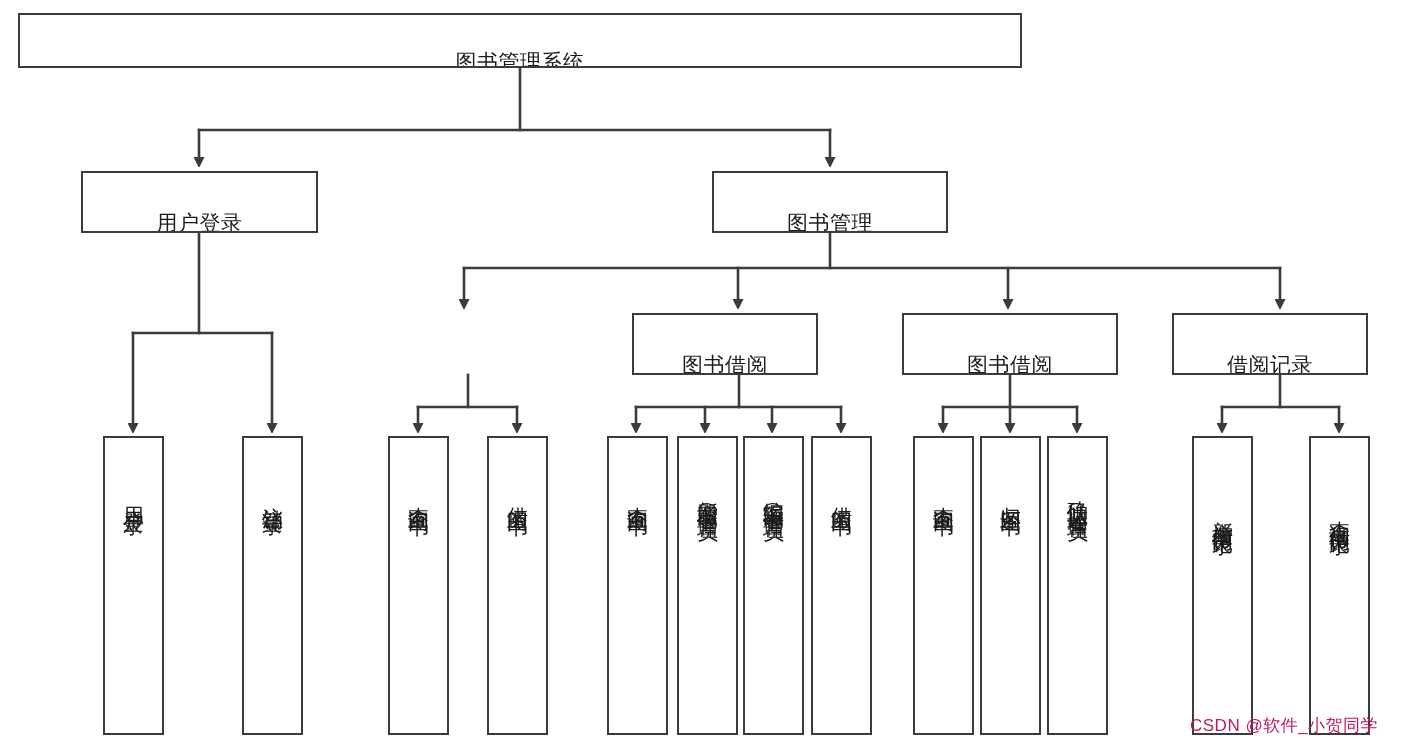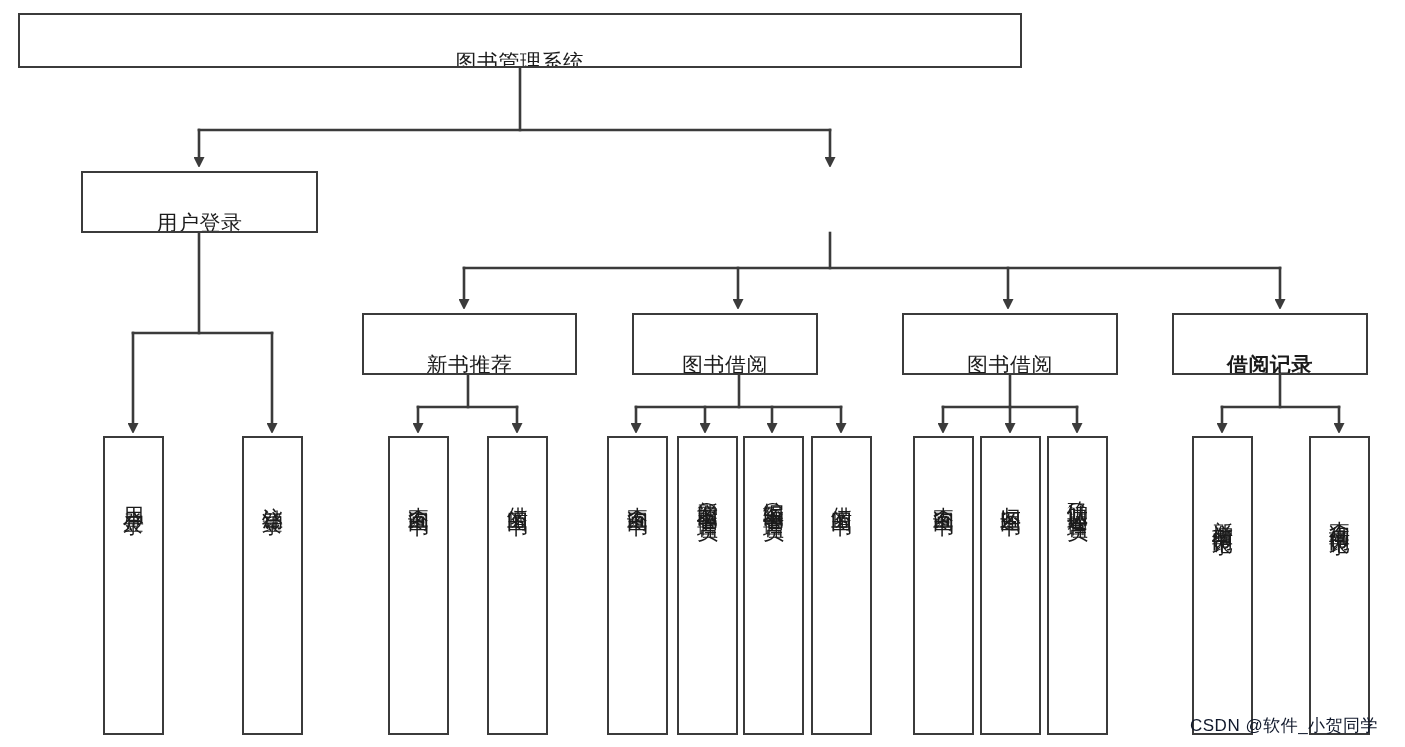--- a/index.html
+++ b/index.html
@@ -56,21 +56,21 @@
     text-orientation: upright;
     font-size: 21px;
     line-height: 1.05;
     letter-spacing: 3px;
     white-space: normal;
     max-height: 285px;
   }
   .watermark {
     position: absolute;
     font-size: 17px;
-    color: #0f172a;
+    color: #be185d;
     white-space: nowrap;
     letter-spacing: 0.5px;
     pointer-events: none;
   }
 </style>
 </head>
 <body>
 
 <div id="diagram-root">
 
@@ -124,31 +124,31 @@
     </g>
   </svg>
 
   <div class="node-box" style="left:18px; top:13px; width:1004px; height:55px;">
     <span class="node-label">图书管理系统</span>
   </div>
 
   <div class="node-box" style="left:81px; top:171px; width:237px; height:62px;">
     <span class="node-label">用户登录</span>
   </div>
+  <div class="node-box" style="left:712px; top:171px; width:236px; height:62px;">
+    <span class="node-label">图书管理</span>
+  </div>
 
-  <div class="node-box" style="left:362px; top:313px; width:215px; height:62px;">
-    <span class="node-label">新书推荐</span>
-  </div>
   <div class="node-box" style="left:632px; top:313px; width:186px; height:62px;">
     <span class="node-label">图书借阅</span>
   </div>
   <div class="node-box" style="left:902px; top:313px; width:216px; height:62px;">
     <span class="node-label">图书借阅</span>
   </div>
-  <div class="node-box" style="left:1172px; top:313px; width:196px; height:62px;font-weight:bold;">
+  <div class="node-box" style="left:1172px; top:313px; width:196px; height:62px;">
     <span class="node-label">借阅记录</span>
   </div>
 
   <div class="node-box vertical" style="left:103px; top:436px; width:61px; height:299px;">
     <span class="node-label">用户登录</span>
   </div>
   <div class="node-box vertical" style="left:242px; top:436px; width:61px; height:299px;">
     <span class="node-label">注销登录</span>
   </div>
 

